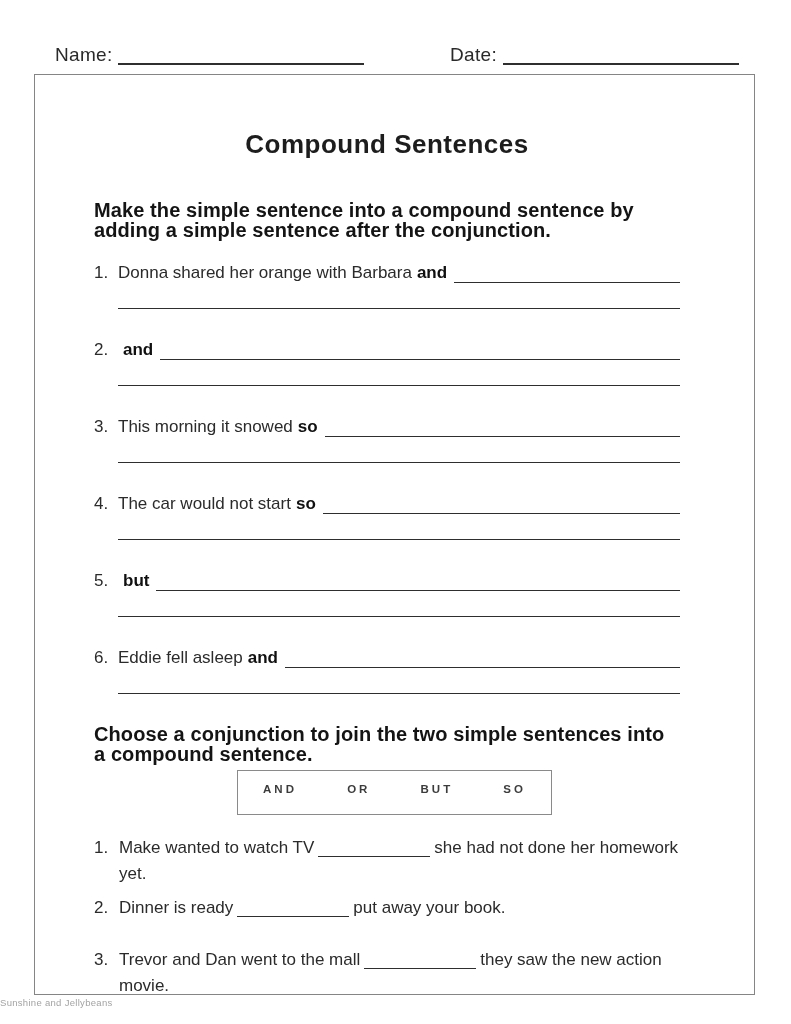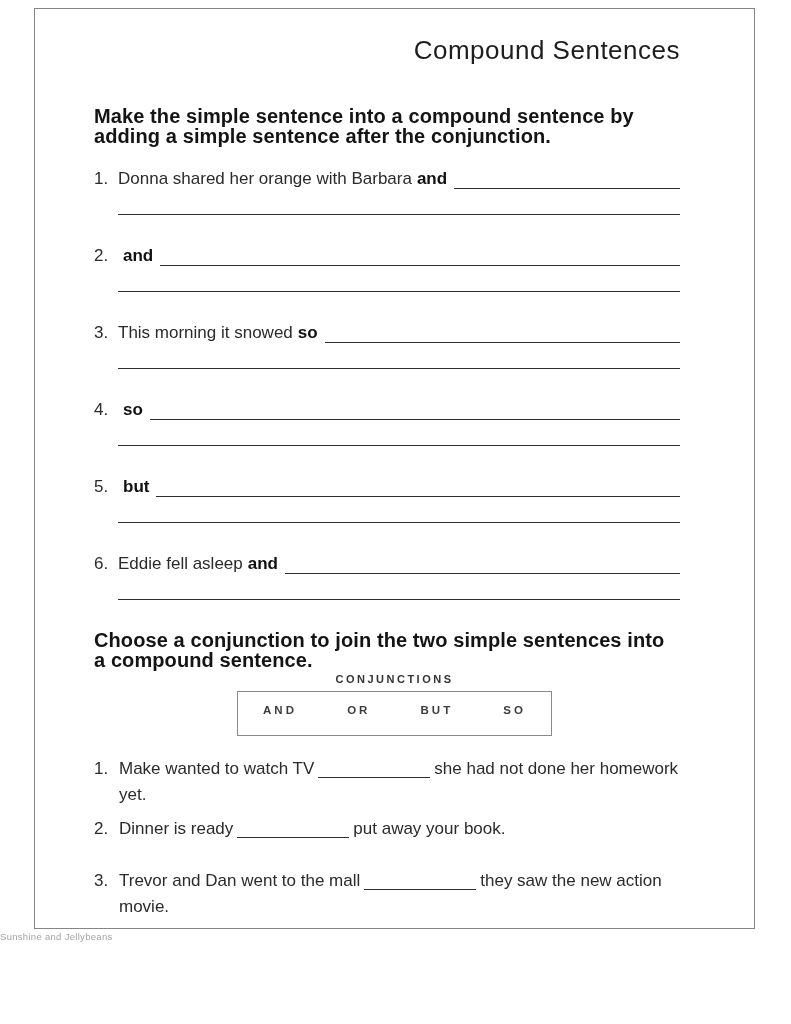--- a/index.html
+++ b/index.html
@@ -31,24 +31,24 @@
   .date-line { width: 236px; }
   
   .sheet {
     margin: 8px 36px 0 34px;
     height: 921px;
     border: 1.5px solid #858585;
     padding: 0 74px 0 59px;
     background: #ffffff;
   }
   .title {
-    margin-top: 26px;
-    text-align: right;
+    margin-top: 54px;
+    text-align: center;
     font-size: 26px;
-    font-weight: normal;
+    font-weight: bold;
     letter-spacing: 0.5px;
     color: #1d1d1d;
   }
   .instructions {
     font-weight: bold;
     font-size: 20px;
     line-height: 20px;
     color: #141414;
     letter-spacing: 0.1px;
   }
@@ -132,20 +132,30 @@
     font-size: 9.5px;
     color: #a3a3a3;
     letter-spacing: 0.3px;
   }
 </style>
 </head>
 <body>
 
 <div class="page">
 
+  <div class="header-row">
+    <div class="field">
+      <span class="field-label">Name:</span>
+      <span class="field-line name-line"></span>
+    </div>
+    <div class="field">
+      <span class="field-label">Date:</span>
+      <span class="field-line date-line"></span>
+    </div>
+  </div>
 
   <div class="sheet">
 
     <h1 class="title">Compound Sentences</h1>
 
     <p class="instructions instr-1">Make the simple sentence into a compound sentence by adding a simple sentence after the conjunction.</p>
 
     <div class="ex-list">
 
       <div class="ex-item">
@@ -173,20 +183,21 @@
           <span class="ex-text">This morning it snowed</span>
           <span class="ex-conj">so</span>
           <span class="ex-blank"></span>
         </div>
         <div class="ex-line2"></div>
       </div>
 
       <div class="ex-item">
         <div class="ex-line1">
           <span class="ex-num">4.</span>
+          <span class="ex-text">The car would not start</span>
           <span class="ex-conj">so</span>
           <span class="ex-blank"></span>
         </div>
         <div class="ex-line2"></div>
       </div>
 
       <div class="ex-item">
         <div class="ex-line1">
           <span class="ex-num">5.</span>
           <span class="ex-conj">but</span>
@@ -202,21 +213,20 @@
           <span class="ex-conj">and</span>
           <span class="ex-blank"></span>
         </div>
         <div class="ex-line2"></div>
       </div>
 
     </div>
 
     <p class="instructions instr-2">Choose a conjunction to join the two simple sentences into a compound sentence.</p>
 
-    <div class="conj-label">CONJUNCTIONS</div>
 
     <div class="conj-box">
       <span class="conj-word">AND</span>
       <span class="conj-word">OR</span>
       <span class="conj-word">BUT</span>
       <span class="conj-word">SO</span>
     </div>
 
     <div class="fill-list">
 

